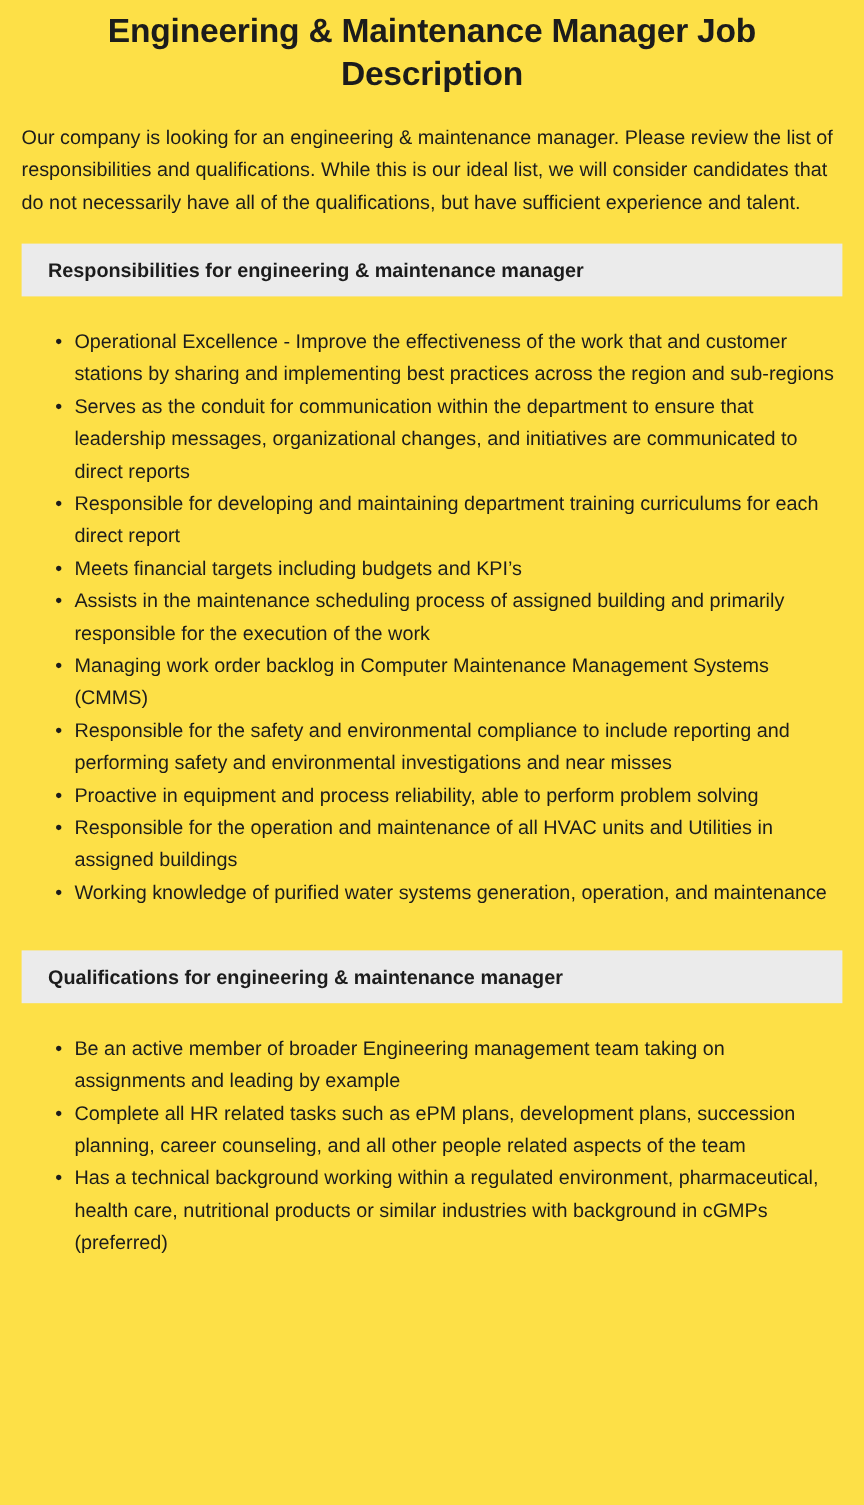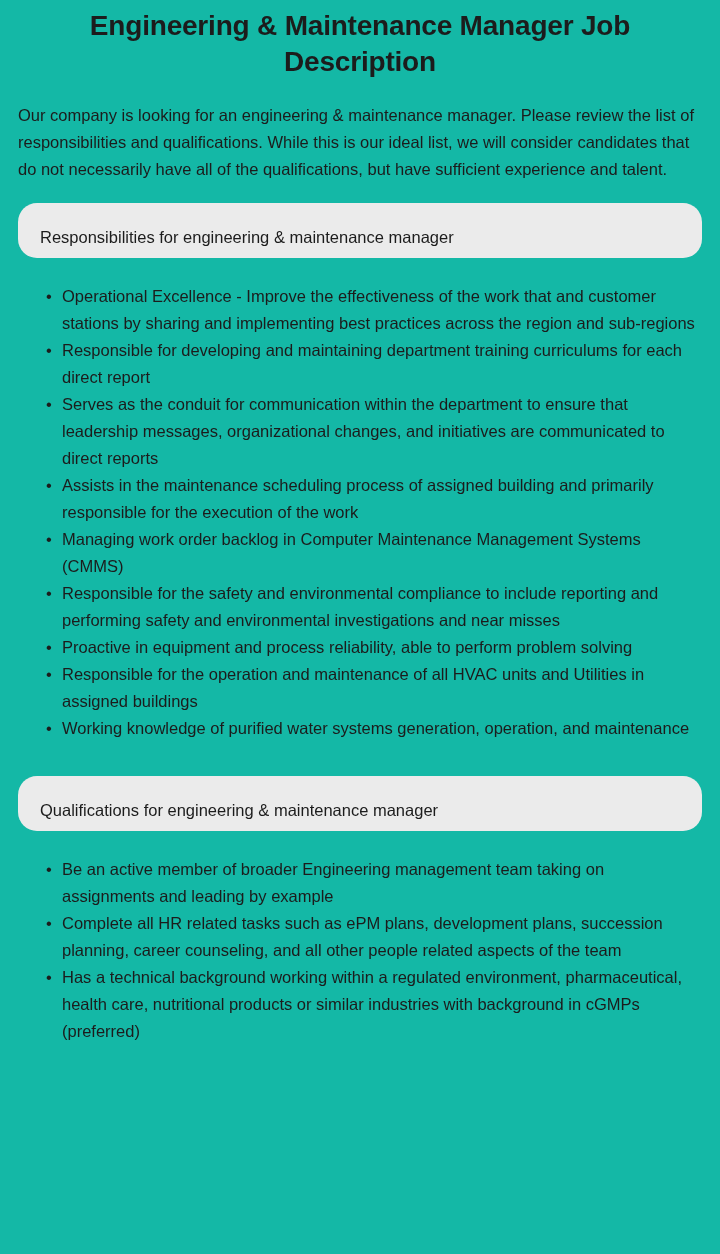--- a/index.html
+++ b/index.html
@@ -6,45 +6,44 @@
     margin: 0;
     padding: 0;
     background: #ffffff;
   }
   .page {
     width: 720px;
     height: 1254px;
     box-sizing: border-box;
     padding: 8px 18px 10px 18px;
     overflow: hidden;
-    background: #14b8a6;
+    background: #fde047;
     color: #1c1c1c;
     font-family: "Liberation Sans", "DejaVu Sans", sans-serif;
   }
   .page-title {
     font-size: 28px;
     line-height: 36px;
     font-weight: bold;
     text-align: center;
     margin: 0 6px 22px 6px;
     letter-spacing: -0.2px;
   }
   .intro {
     font-size: 16.5px;
     line-height: 27px;
     margin: 0 0 20px 0;
   }
   .section-bar {
     background: #ebebeb;
     font-size: 16.5px;
-    font-weight: normal;
+    font-weight: bold;
     line-height: 20px;
-    padding: 24px 10px 11px 22px;
+    padding: 13px 10px 11px 22px;
     margin: 0 0 25px 0;
-    border-radius: 19px;
   }
   .bullet-list {
     list-style: none;
     margin: 0 0 34px 0;
     padding: 0 2px 0 44px;
     font-size: 16.5px;
     line-height: 27px;
   }
   .bullet-list li {
     position: relative;
@@ -63,22 +62,23 @@
 <div class="page">
 
   <h1 class="page-title">Engineering &amp; Maintenance Manager Job Description</h1>
 
   <p class="intro">Our company is looking for an engineering &amp; maintenance manager. Please review the list of responsibilities and qualifications. While this is our ideal list, we will consider candidates that do not necessarily have all of the qualifications, but have sufficient experience and talent.</p>
 
   <section>
     <div class="section-bar">Responsibilities for engineering &amp; maintenance manager</div>
     <ul class="bullet-list">
         <li>Operational Excellence - Improve the effectiveness of the work that and customer stations by sharing and implementing best practices across the region and sub-regions</li>
+        <li>Serves as the conduit for communication within the department to ensure that leadership messages, organizational changes, and initiatives are communicated to direct reports</li>
         <li>Responsible for developing and maintaining department training curriculums for each direct report</li>
-        <li>Serves as the conduit for communication within the department to ensure that leadership messages, organizational changes, and initiatives are communicated to direct reports</li>
+        <li>Meets financial targets including budgets and KPI’s</li>
         <li>Assists in the maintenance scheduling process of assigned building and primarily responsible for the execution of the work</li>
         <li>Managing work order backlog in Computer Maintenance Management Systems (CMMS)</li>
         <li>Responsible for the safety and environmental compliance to include reporting and performing safety and environmental investigations and near misses</li>
         <li>Proactive in equipment and process reliability, able to perform problem solving</li>
         <li>Responsible for the operation and maintenance of all HVAC units and Utilities in assigned buildings</li>
         <li>Working knowledge of purified water systems generation, operation, and maintenance</li>
       </ul>
   </section>
 
   <section>

